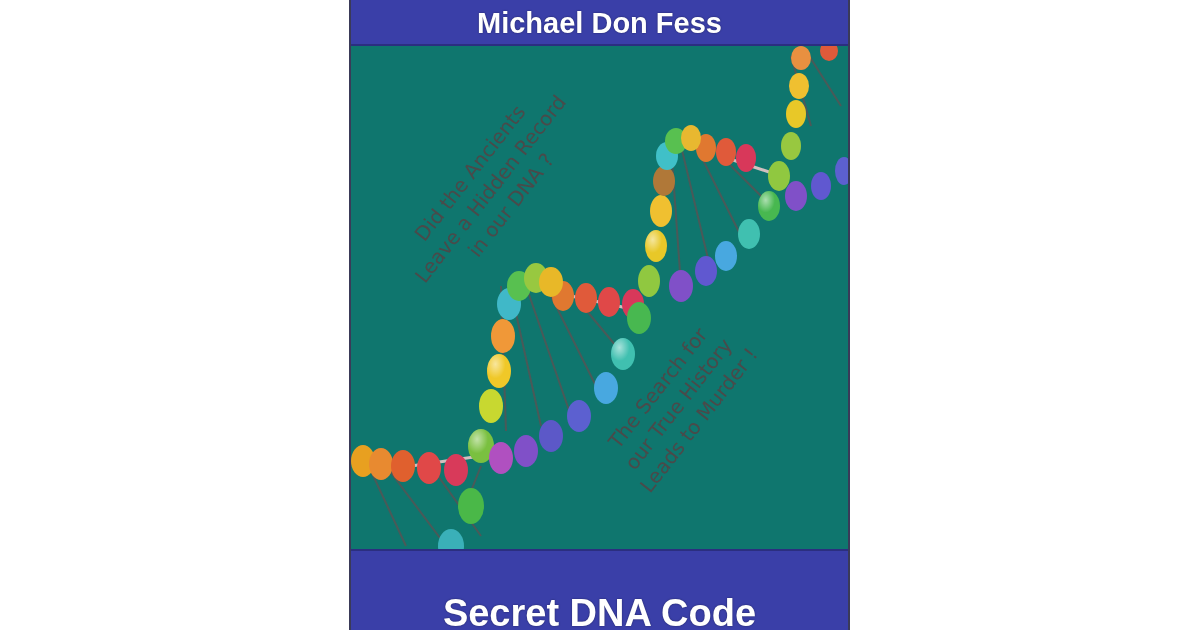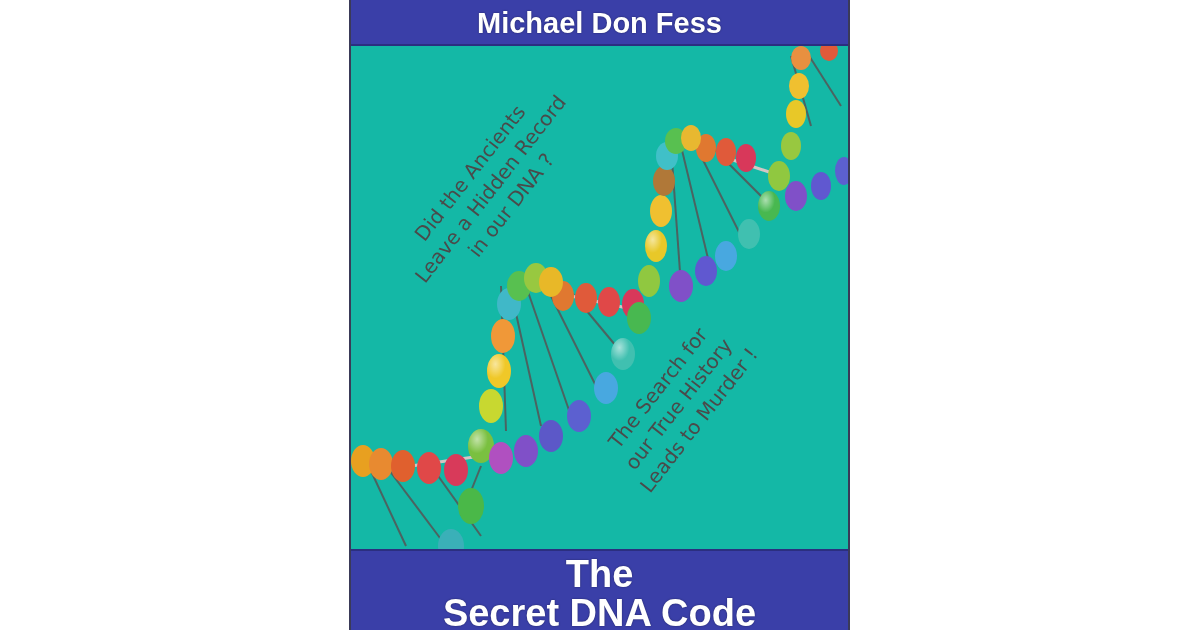--- a/index.html
+++ b/index.html
@@ -1,17 +1,17 @@
 <!DOCTYPE html>
 <html><head>
 <meta charset="utf-8">
 <style>
   html, body { margin:0; padding:0; background:#ffffff; }
   body { width:1200px; height:630px; position:relative; overflow:hidden; font-family:"DejaVu Sans", sans-serif; }
-  .cover { position:absolute; left:349px; top:0; width:501px; height:630px; background:#14b8a6; border-left:2px solid #3a3a58; border-right:2px solid #3a3a58; box-sizing:border-box; overflow:hidden; }
+  .cover { position:absolute; left:349px; top:0; width:501px; height:630px; background:#0f766e; border-left:2px solid #3a3a58; border-right:2px solid #3a3a58; box-sizing:border-box; overflow:hidden; }
   .band { position:absolute; left:0; right:0; background:#3a3fa8; color:#fff; text-align:center; font-family:"Liberation Sans", sans-serif; font-weight:bold; text-shadow:0 0 2px rgba(0,0,0,0.45); }
   .band.top { top:0; height:44px; line-height:46px; font-size:29px; border-bottom:2px solid #2b2f80; }
   .band.bottom { top:549px; height:81px; border-top:2px solid #2b2f80; }
   .band.bottom .l1 { position:absolute; left:0; right:0; top:2px; font-size:38px; line-height:42px; }
   .band.bottom .l2 { position:absolute; left:0; right:0; top:41px; font-size:38px; line-height:42px; }
   .art { position:absolute; left:0; top:46px; width:497px; height:503px; }
   .tagline { position:absolute; color:#4a4a4a; font-family:"DejaVu Sans", sans-serif; font-size:20px; line-height:26px; text-align:center; white-space:nowrap; transform-origin:center center; }
   .tag1 { left:375px; top:150px; transform:rotate(-52deg); }
   .tag2 { left:590px; top:365px; transform:rotate(-52deg); }
 </style>
@@ -112,21 +112,20 @@
     <g fill="url(#shine)">
       <ellipse cx="130" cy="400" rx="13" ry="17"></ellipse>
       <ellipse cx="148" cy="325" rx="12" ry="17"></ellipse>
       <ellipse cx="272" cy="308" rx="12" ry="16"></ellipse>
       <ellipse cx="305" cy="200" rx="11" ry="16"></ellipse>
       <ellipse cx="418" cy="160" rx="11" ry="15"></ellipse>
     </g>
   </svg>
 
   <div class="band bottom">
-    <div class="l1">The</div>
     <div class="l2">Secret DNA Code</div>
   </div>
 </div>
 
 <div class="tagline tag1">
   <div>Did the Ancients</div>
   <div>Leave a Hidden Record</div>
   <div>in our DNA ?</div>
 </div>
 

